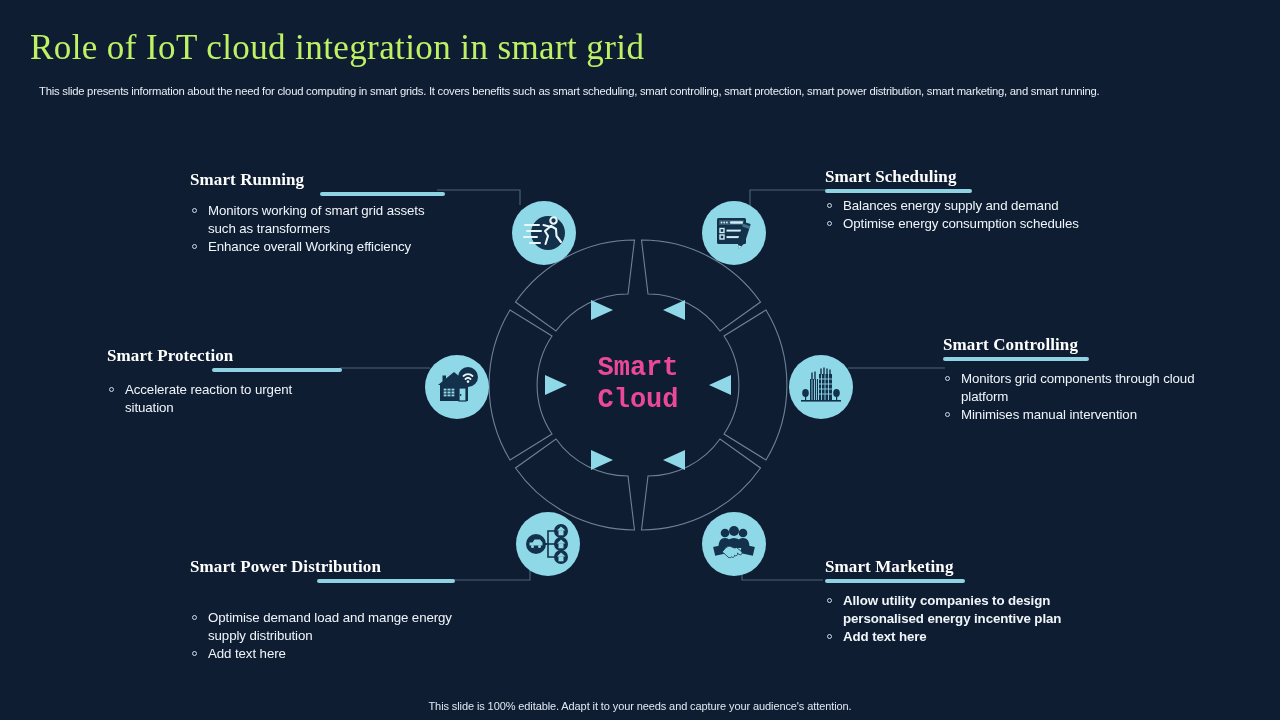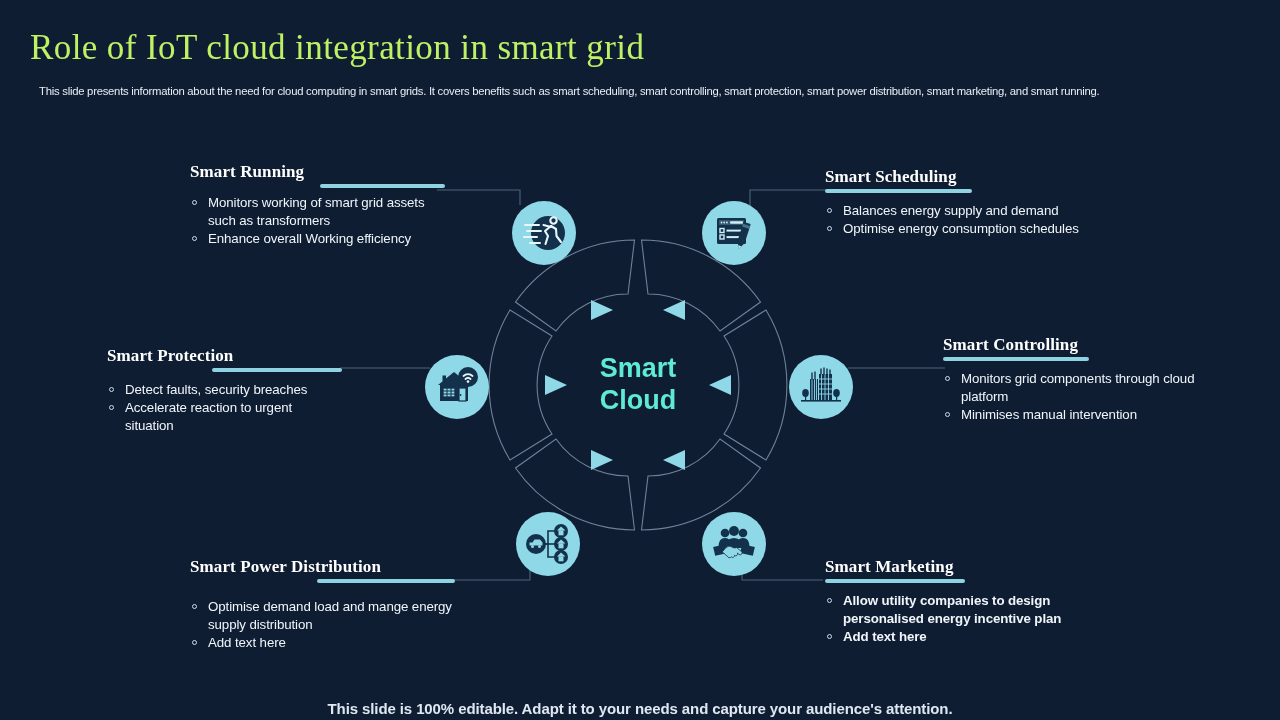--- a/index.html
+++ b/index.html
@@ -44,24 +44,23 @@
     margin-left: 8px;
   }
 
   
   .footer {
     position: absolute;
     left: 0;
     right: 0;
     top: 700px;
     text-align: center;
-    font-size: 15px;
+    font-size: 11px;
     color: #dfe8f2;
     letter-spacing: -0.1px;
-    font-weight: bold;
   }
 
   
   .block {
     position: absolute;
   }
   .block h3 {
     margin: 0;
     font-family: "Liberation Serif", serif;
     font-size: 17px;
@@ -105,50 +104,50 @@
     border-radius: 2px;
     top: 2px;
   }
   .blk-tl .bar { right: 0; width: 125px; }
   .blk-l  .bar { right: 0; width: 130px; }
   .blk-bl .bar { right: 0; width: 138px; }
   .blk-tr .bar { left: 0; width: 147px; }
   .blk-r  .bar { left: 0; width: 146px; }
   .blk-br .bar { left: 0; width: 140px; }
 
-  .blk-tl { left: 190px; top: 162px; width: 255px; }
+  .blk-tl { left: 190px; top: 170px; width: 255px; }
   .blk-tl ul { margin-top: 2px; }
   .blk-tr { left: 825px; top: 167px; width: 280px; }
-  .blk-tr ul { margin-top: 5px; }
+  .blk-tr ul { }
   .blk-l  { left: 107px; top: 346px; width: 235px; }
   .blk-l ul { margin-top: 5px; }
   .blk-r  { left: 943px; top: 335px; width: 260px; }
   .blk-r ul { margin-top: 5px; }
   .blk-bl { left: 190px; top: 557px; width: 265px; }
-  .blk-bl ul { margin-top: 11px; }
+  .blk-bl ul { margin-top: 22px; }
   .blk-br { left: 825px; top: 557px; width: 265px; }
   .blk-br ul { margin-top: 5px; font-weight: bold; }
 
   
   .diagram {
     position: absolute;
     left: 0;
     top: 0;
   }
   .center-label {
     position: absolute;
     left: 568px;
     top: 352px;
     width: 140px;
     text-align: center;
-    font-family: Liberation Sans, sans-serif;
+    font-family: Liberation Mono, monospace;
     font-size: 27px;
     font-weight: 700;
     line-height: 32px;
-    color: #5eead4;
+    color: #ec4899;
   }
   .badge {
     position: absolute;
     width: 64px;
     height: 64px;
     border-radius: 50%;
     background: #8fd8e8;
     display: flex;
     align-items: center;
     justify-content: center;
@@ -371,21 +370,20 @@
       <li>Optimise energy consumption schedules</li>
     </ul>
   </div>
 
   <div class="block blk-l">
     <h3>Smart Protection</h3>
     <div class="bar-row">
         <div class="bar"></div>
       </div>
     <ul>
-      <li>Detect faults, security breaches</li>
       <li>Accelerate reaction to urgent situation</li>
     </ul>
   </div>
 
   <div class="block blk-r">
     <h3>Smart Controlling</h3>
     <div class="bar-row">
         <div class="bar"></div>
       </div>
     <ul>

